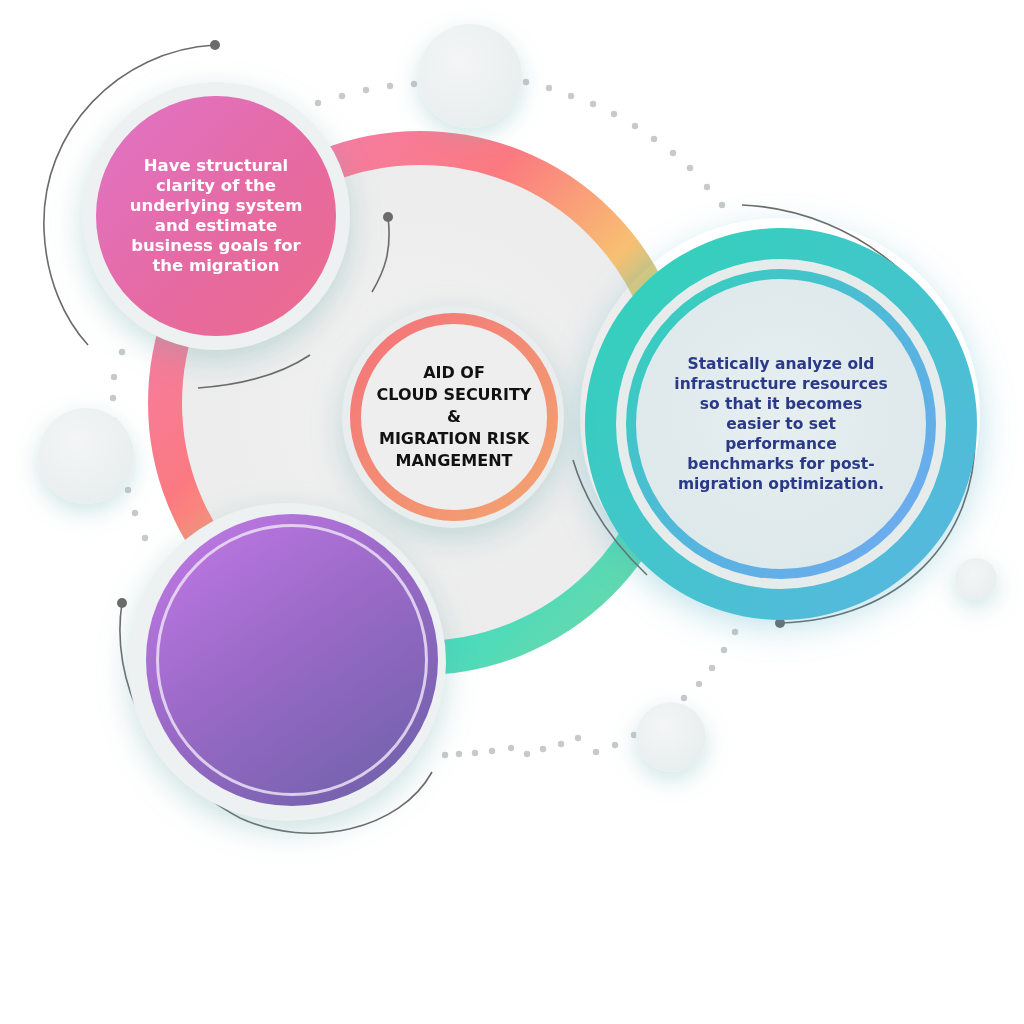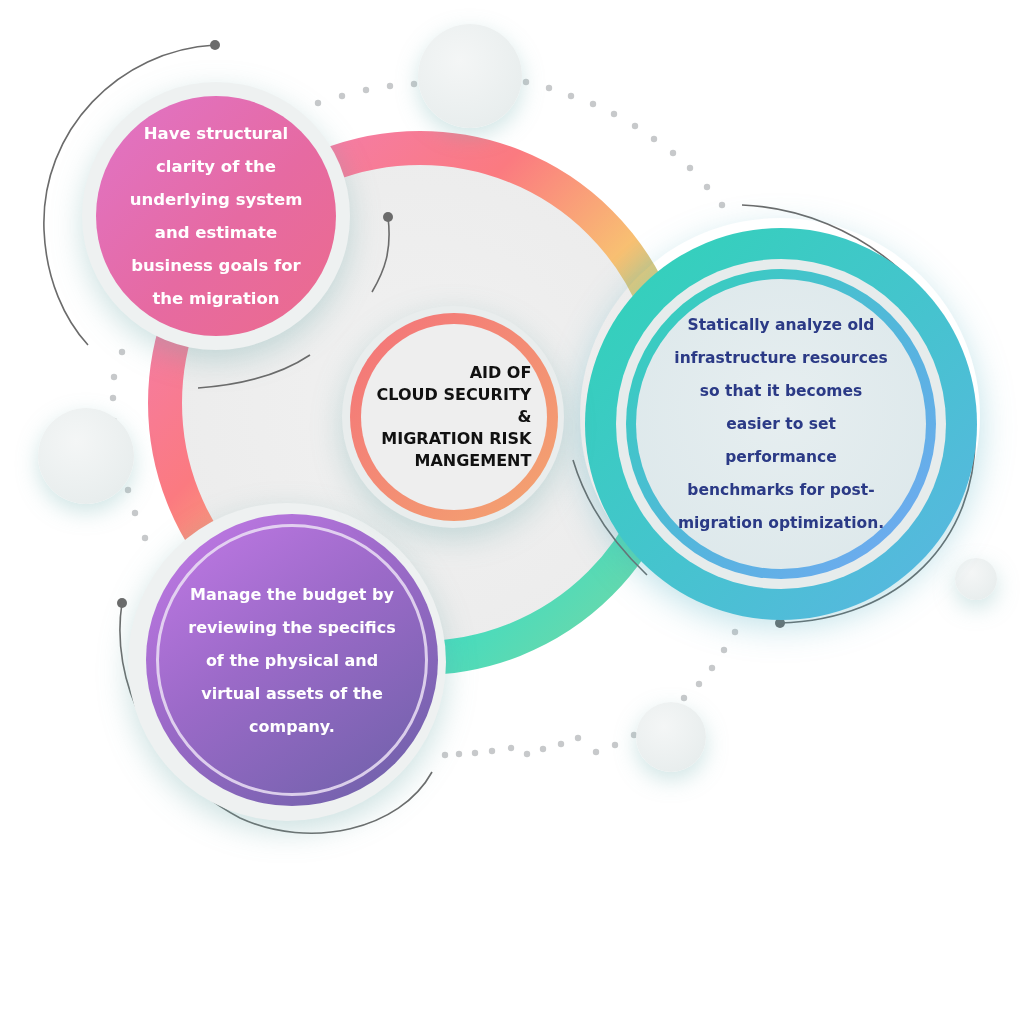--- a/index.html
+++ b/index.html
@@ -1,20 +1,20 @@
 <!DOCTYPE html>
 <html><head>
 <meta charset="utf-8">
 <style>
   html, body { margin:0; padding:0; }
   body { width:1024px; height:1024px; background:#ffffff; position:relative; overflow:hidden; font-family:"Liberation Sans", sans-serif; }
   svg.deco { position:absolute; left:0; top:0; width:1024px; height:1024px; }
   .bubble { position:absolute; border-radius:50%; background:radial-gradient(circle at 40% 35%, #f4f6f6 0%, #e9eeee 70%, #e2e9e9 100%); box-shadow: 0 8px 22px rgba(120,180,180,0.35); }
   .node { position:absolute; border-radius:50%; display:flex; align-items:center; justify-content:center; text-align:center; box-sizing:border-box; }
-  .node-text { font-weight:bold; line-height:33px; white-space:pre-line; }
+  .node-text { font-weight:bold; line-height:20px; white-space:pre-line; }
   .halo { position:absolute; border-radius:50%; background:#eef1f1; box-shadow: 0 10px 30px rgba(110,170,170,0.35); }
 </style>
 </head>
 <body>
 
 <svg class="deco" viewBox="0 0 1024 1024">
   <defs>
     <linearGradient id="bigRingGrad" x1="0" y1="0" x2="1" y2="1">
       <stop offset="0%" stop-color="#f07ec0"></stop>
       <stop offset="35%" stop-color="#fb7a80"></stop>
@@ -141,29 +141,24 @@
 benchmarks for post-
 migration optimization.</div>
       </div>
     </div>
   </div>
 </div>
 
 <div class="halo" style="left:128px;top:503px;width:318px;height:318px;"></div>
 <div class="node" style="left:146px;top:514px;width:292px;height:292px;background:linear-gradient(145deg,#c47ae8 0%,#9b6ac8 45%,#6a60a6 100%);">
   <div class="node" style="position:absolute;left:10px;top:10px;width:272px;height:272px;border:3px solid rgba(235,225,245,0.85);background:transparent;"></div>
-  <div class="node-text" style="position:relative;color:#ffffff;font-size:16px;font-family:'DejaVu Sans',sans-serif;">Manage the budget by
-reviewing the specifics
-of the physical and
-virtual assets of the
-company.</div>
 </div>
 
 <div class="halo" style="left:342px;top:306px;width:222px;height:222px;background:#e9eded;"></div>
 <div class="node" style="left:350px;top:313px;width:208px;height:208px;background:linear-gradient(135deg,#f4727a 0%,#f3a66f 100%);">
   <div class="node" style="position:relative;width:186px;height:186px;background:#eeeeee;">
-    <div class="node-text" style="color:#111111;font-size:16px;line-height:22px;font-family:'DejaVu Sans',sans-serif;text-align:right;">AID OF
+    <div class="node-text" style="color:#111111;font-size:16px;line-height:22px;font-family:'DejaVu Sans',sans-serif;">AID OF
 CLOUD SECURITY
 &amp;
 MIGRATION RISK
 MANGEMENT</div>
   </div>
 </div>
 
 </body></html>

